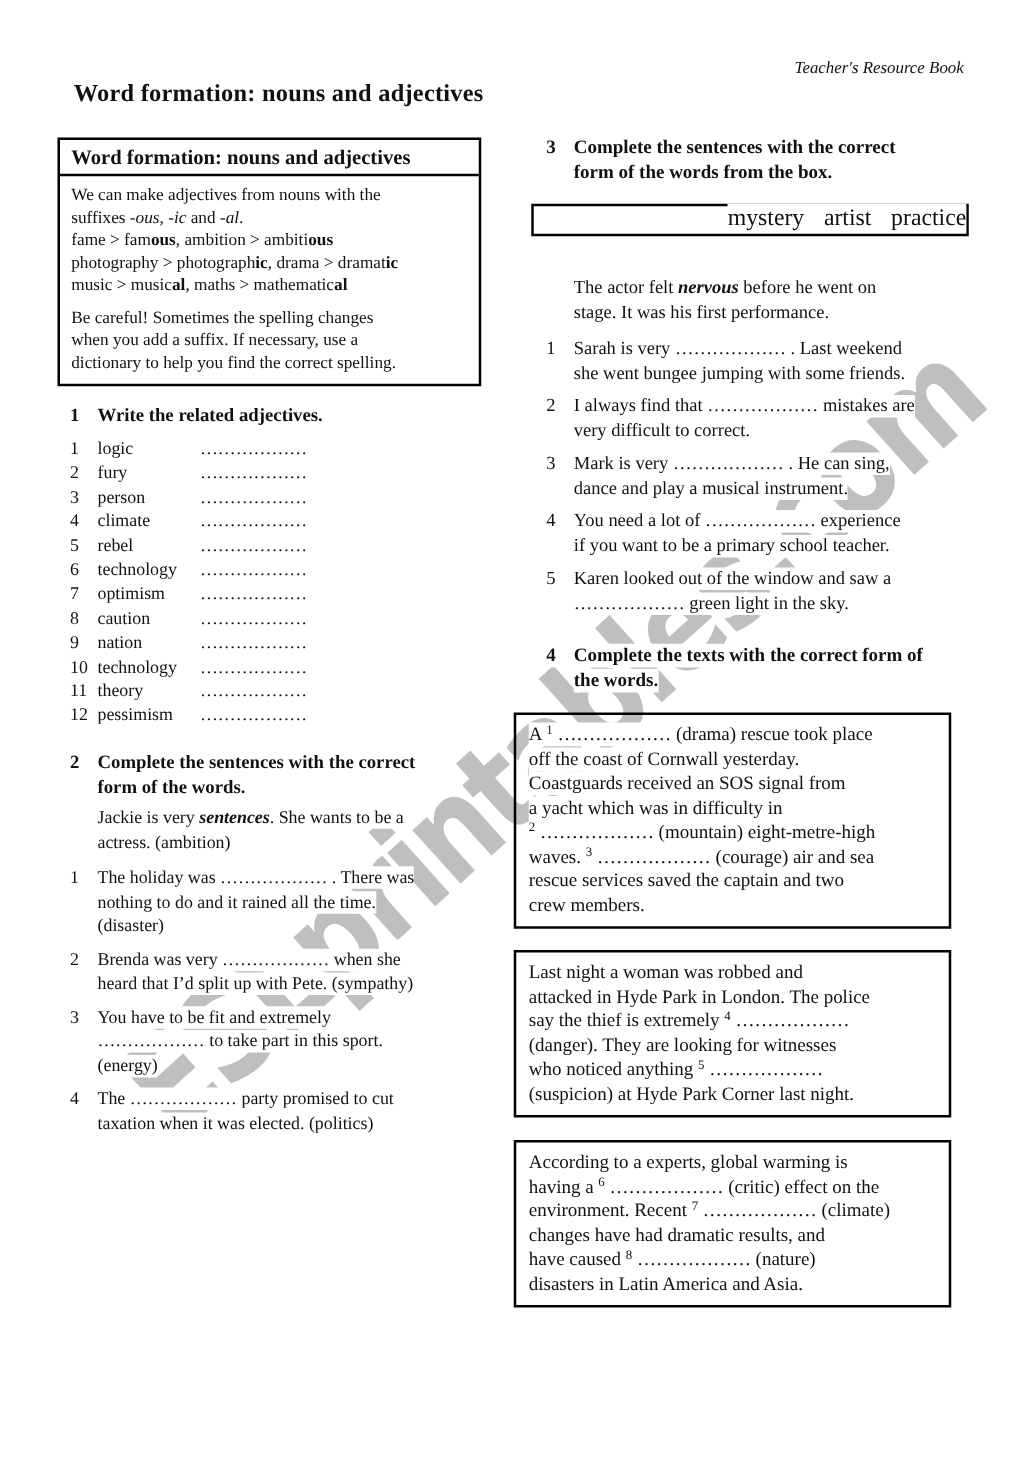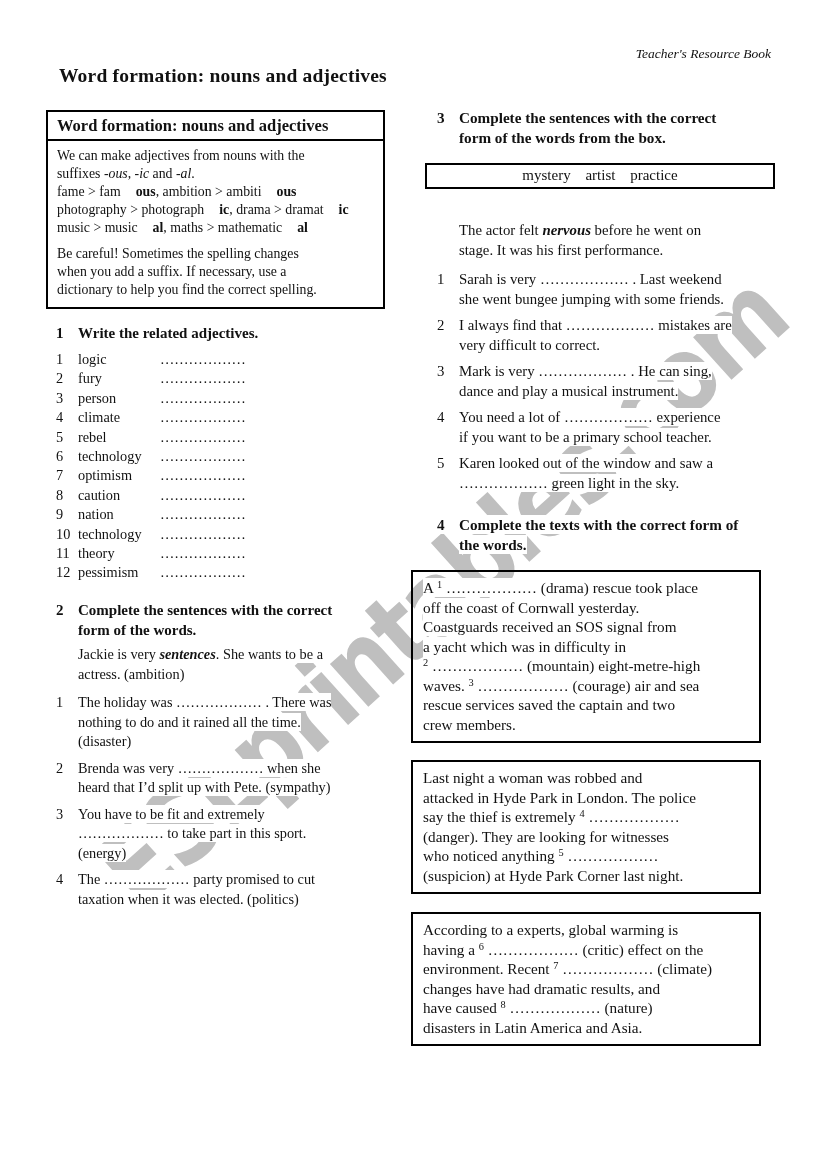--- a/index.html
+++ b/index.html
@@ -14,21 +14,21 @@
     position:absolute; left:442px; top:592px; z-index:1;
     transform:translate(-50%,-50%) rotate(-42deg) scaleX(0.85);
     font-family:"DejaVu Sans", sans-serif; font-weight:bold;
     font-size:105px; letter-spacing:-4px; color:#bfbfbf; white-space:nowrap;
   }
   
   .band{background:#fff; padding:1px 0;
         -webkit-box-decoration-break:clone; box-decoration-break:clone;}
   .pre{white-space:pre-wrap;}
   .abs{position:absolute;}
-  .sg-b{font-weight:bold;margin-left:15px;}
+  .sg-b{font-weight:bold;}
   .sg-i{font-style:italic;}
   .sg-bi{font-weight:bold; font-style:italic;}
   sup.sg-sup{font-size:0.68em; line-height:0; vertical-align:baseline;
              position:relative; top:-0.45em;}
   
   .edition{right:50px; top:46px; font-style:italic; font-size:13.5px;}
   .page-title{left:59px; top:65px; font-size:19.5px; font-weight:bold; letter-spacing:0.2px;}
   
   .info-box{left:46px; top:110px; width:339px; border:2px solid #000; box-sizing:border-box;}
   .info-box .hd{border-bottom:2px solid #000; padding:4px 9px 3px 9px;
@@ -47,22 +47,22 @@
   .ex1-row{display:flex; height:19.4px; line-height:19.4px;}
   .ex1-row .num{width:22px; flex:0 0 22px;}
   .ex1-row .word{width:82px; flex:0 0 82px;}
   .ex2-head{left:56px; top:600px; width:334px; font-size:15px; line-height:20px;}
   .ex2-example{left:78px; top:645px; width:312px; font-size:14.3px; line-height:19.5px;}
   .ex2-items{left:56px; top:693px; width:345px; font-size:14.3px; line-height:19.5px;}
   .ex2-items .item{margin-bottom:7px;}
   
   .ex3-head{left:437px; top:108px; width:336px; font-size:15.2px; line-height:20px;}
   .word-box{left:425px; top:163px; width:350px; box-sizing:border-box;
-            border:2px solid #000; padding:1px 0 2px 0; text-align:center;
-            font-size:15px; line-height:18.5px; word-spacing:11px;}
+            border:2px solid #000; padding:1px 0 2px 0; text-align:right;
+            font-size:19px; line-height:18.5px; word-spacing:11px;}
   .ex3-example{left:459px; top:221px; width:315px; font-size:14.8px; line-height:19.5px;}
   .ex3-items{left:437px; top:270px; width:340px; font-size:14.8px; line-height:19.5px;}
   .ex3-items .item{margin-bottom:7px;}
   .ex4-head{left:437px; top:515px; width:340px; font-size:15.2px; line-height:20px;}
   .text-box{left:411px; width:350px; box-sizing:border-box; border:2px solid #000;
             padding:6px 10px 7px 10px; font-size:15.2px; line-height:19.5px;}
   .text-box.b1{top:570px;}
   .text-box.b2{top:760px;}
   .text-box.b3{top:912px;}
 </style>

